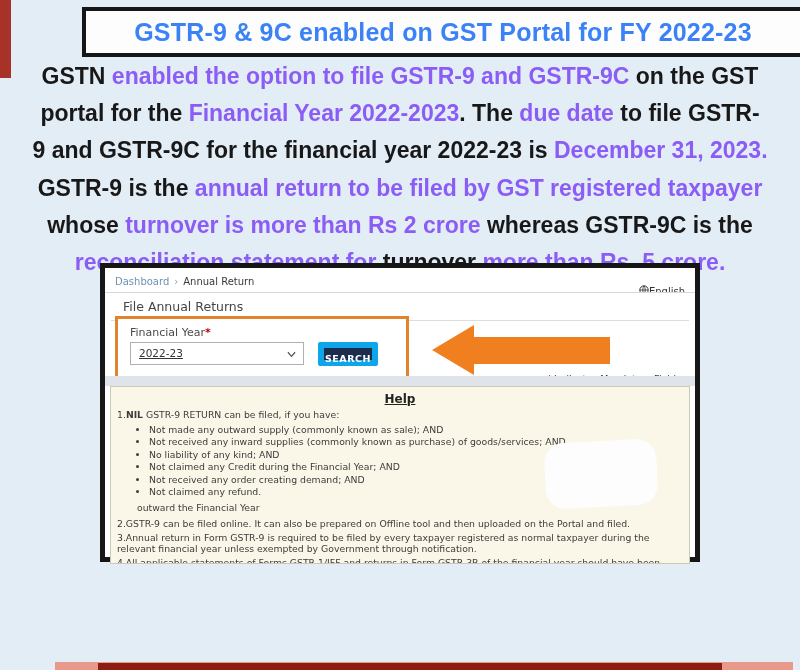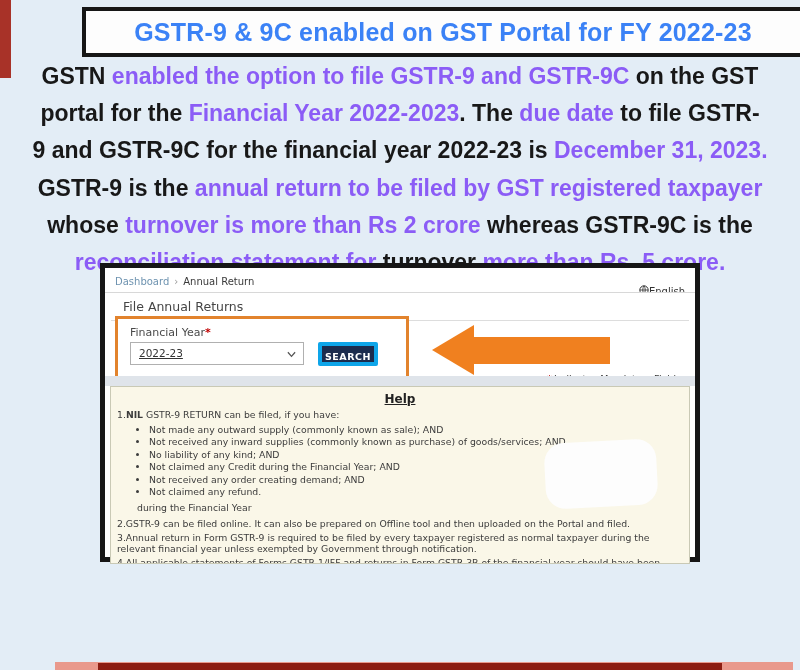--- a/index.html
+++ b/index.html
@@ -39,21 +39,21 @@
 
   .fy-box{position:absolute;left:10px;top:48px;width:288px;height:58px;border:3px solid #e2832d;
           background:#fff;box-sizing:content-box;}
   .fy-label{position:absolute;left:12px;top:7px;font-size:11px;color:#4a4a4a;}
   .fy-label .ast{color:#c00000;font-weight:bold;}
   .fy-select{position:absolute;left:12px;top:23px;width:174px;height:23px;border:1px solid #b0b0b0;
              background:#fff;font-size:10.5px;color:#333;line-height:21px;padding-left:8px;
              box-sizing:border-box;text-decoration:underline;}
   .fy-select svg{position:absolute;right:7px;top:8px;}
   .search-btn{position:absolute;left:200px;top:23px;width:60px;height:24px;background:#1b2c4e;
-              border:4px solid #0ea5e9;color:#fff;font-size:9.5px;font-weight:bold;text-align:center;
+              border:6px solid #0ea5e9;color:#fff;font-size:9.5px;font-weight:bold;text-align:center;
               line-height:22px;border-radius:2px;letter-spacing:0.5px;box-sizing:border-box;}
 
   .arrow{position:absolute;display:flex;align-items:center;}
   .arrow .head{width:0;height:0;border-top:25px solid transparent;border-bottom:25px solid transparent;
                border-right:42px solid #f0801f;}
   .arrow .tail{height:27px;background:#f0801f;}
   .arrow1{left:327px;top:57px;}
   .arrow1 .tail{width:136px;}
 
   .band{position:absolute;top:108px;left:0;right:0;height:10px;background:#dfe4ea;}
@@ -154,21 +154,21 @@
           <span>1.</span><span class="b">NIL</span><span> GSTR-9 RETURN can be filed, if you have:</span>
         </div>
         <ul>
             <li>Not made any outward supply (commonly known as sale); AND</li>
             <li>Not received any inward supplies (commonly known as purchase) of goods/services; AND</li>
             <li>No liability of any kind; AND</li>
             <li>Not claimed any Credit during the Financial Year; AND</li>
             <li>Not received any order creating demand; AND</li>
             <li>Not claimed any refund.</li>
           </ul>
-        <div class="help-footnote">during the Financial Year</div>
+        <div class="help-footnote">outward the Financial Year</div>
         <div class="help-items">
             <p>2.GSTR-9 can be filed online. It can also be prepared on Offline tool and then uploaded on the Portal and filed.</p>
             <p>3.Annual return in Form GSTR-9 is required to be filed by every taxpayer registered as normal taxpayer during the relevant financial year unless exempted by Government through notification.</p>
             <p>4.All applicable statements of Forms GSTR-1/IFF and returns in Form GSTR-3B of the financial year should have been filed before filing GSTR-9.</p>
           </div>
         <div class="blob"></div>
       </div>
 
       <div class="cards-bg">
         

